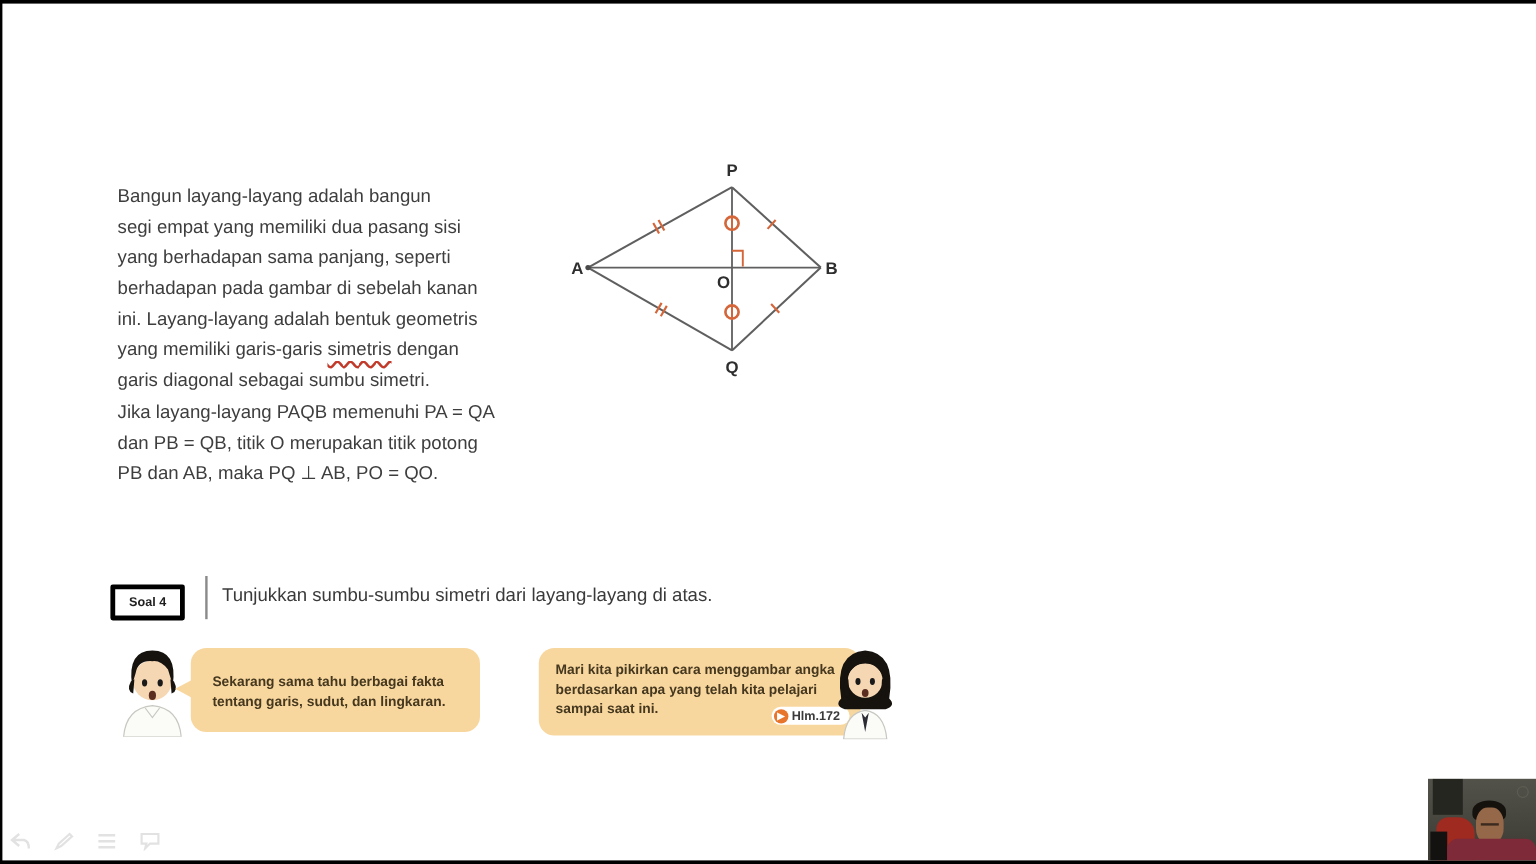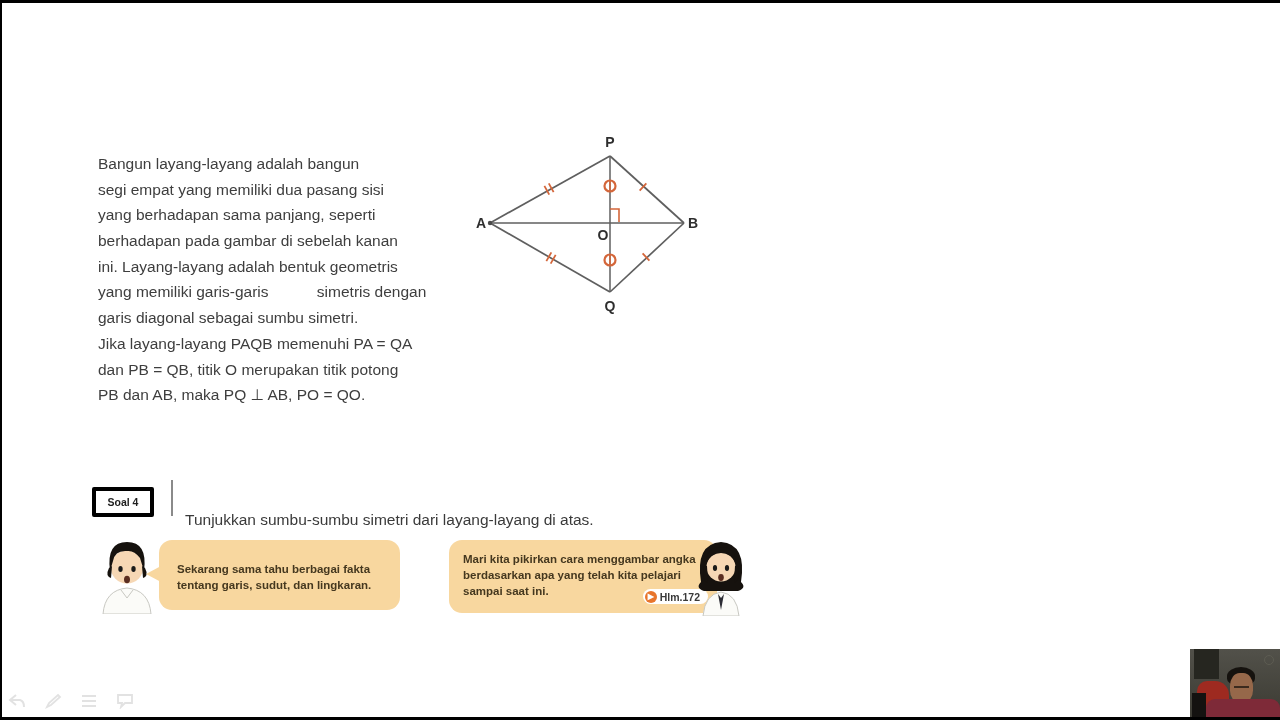--- a/index.html
+++ b/index.html
@@ -13,42 +13,42 @@
   #edge-bottom{left:0;bottom:0;width:1280px;height:3px;}
   #edge-left{left:0;top:0;width:2px;height:720px;}
 
   
   .intro{
     position:absolute;left:98px;top:151px;width:345px;
     font-size:15.5px;color:#3e3e3e;
   }
   .intro .tline{height:25.7px;line-height:25.7px;white-space:nowrap;}
   .marked-word{
+    text-decoration:underline;
     text-decoration-style:wavy;
     text-decoration-color:#c23b2a;
     text-decoration-thickness:1.5px;
     text-underline-offset:4px;
-    margin-left:44px;
   }
 
   
   .diagram{position:absolute;left:465px;top:130px;width:240px;height:190px;}
   .diagram text{font-family:"Liberation Sans",sans-serif;font-size:14px;font-weight:600;fill:#2e2e2e;}
 
   
   .soal-tag{
     position:absolute;left:92px;top:487px;width:54px;height:22px;
     border:4px solid #000000;border-radius:2px;
     display:flex;align-items:center;justify-content:center;
     font-size:10.5px;font-weight:bold;color:#1f1f1f;background:#fff;
   }
   .soal-divider{position:absolute;left:171px;top:480px;width:2px;height:36px;background:#8a8a8a;}
   .question{
     position:absolute;left:185px;top:488px;
-    font-size:15.5px;color:#3a3a3a;white-space:nowrap;margin-top:23px;
+    font-size:15.5px;color:#3a3a3a;white-space:nowrap;
   }
 
   
   .bubble{
     position:absolute;background:#f8d79f;border-radius:13px;
     color:#4a3categor;
   }
   .bubble-left{left:159px;top:540px;width:241px;height:70px;}
   .bubble-right{left:420px;top:540px;width:268px;height:73px;margin-left:29px;}
   .bubble .btxt{font-size:11.5px;line-height:16px;font-weight:600;color:#46engen;}

